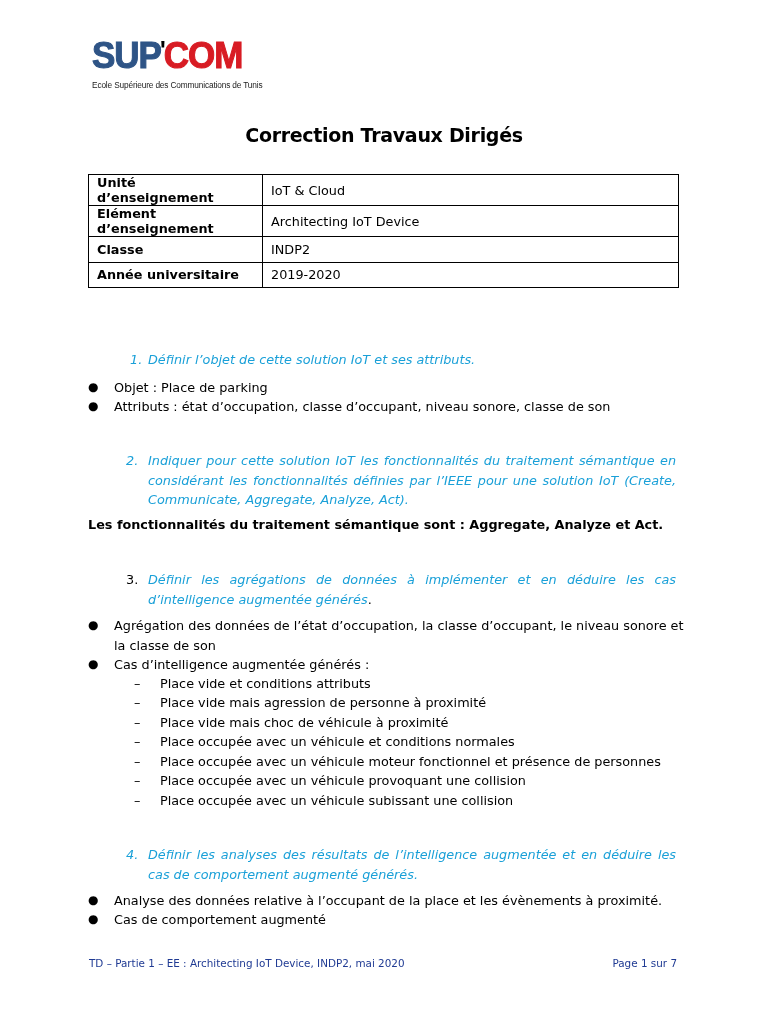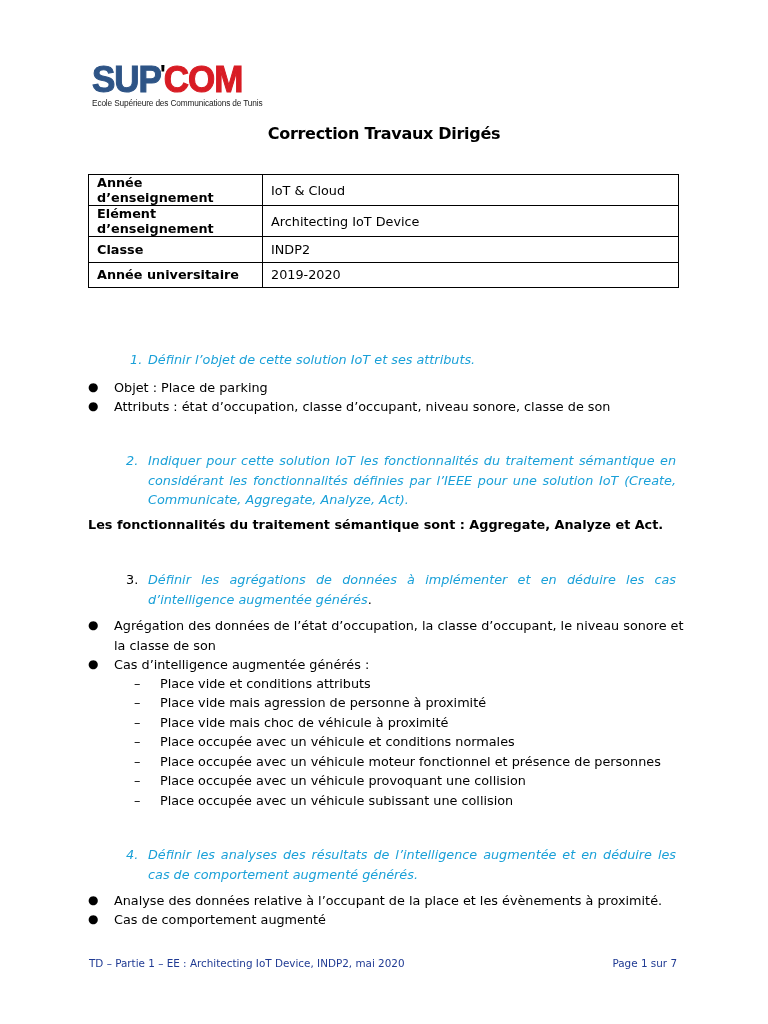--- a/index.html
+++ b/index.html
@@ -1,25 +1,25 @@
 <!DOCTYPE html>
 <html><head>
   <meta charset="utf-8">
   <style>
     html, body { margin:0; padding:0; background:#ffffff; }
     body { width:768px; height:1024px; position:relative; overflow:hidden;
       font-family:"DejaVu Sans", "Liberation Sans", sans-serif; color:#000; }
     .page { position:absolute; left:0; top:0; width:768px; height:1024px; }
-    .logo { position:absolute; left:92px; top:60px; }
+    .logo { position:absolute; left:92px; top:36px; }
     .logo-word { font-family:"Liberation Sans", sans-serif; font-weight:900; font-size:35px; line-height:36px; letter-spacing:-1px; transform:scaleY(1.05); transform-origin:top left; white-space:nowrap; }
     .logo-sup { color:#2e5486; -webkit-text-stroke:1px #2e5486; }
     .logo-apos { color:#000; font-size:24px; vertical-align:top; position:relative; top:-4px; margin:0 -1px; }
     .logo-com { color:#d81c24; -webkit-text-stroke:1px #d81c24; }
-    .logo-tag { font-family:"Liberation Sans", sans-serif; font-size:8.3px; color:#222; margin-top:2px; white-space:nowrap; letter-spacing:-0.15px; }
-    .title { position:absolute; left:0; width:768px; top:124px; text-align:center; font-size:16px; font-weight:bold; letter-spacing:-0.3px; }
+    .logo-tag { font-family:"Liberation Sans", sans-serif; font-size:8.3px; color:#222; margin-top:8px; white-space:nowrap; letter-spacing:-0.15px; }
+    .title { position:absolute; left:0; width:768px; top:124px; text-align:center; font-size:19px; font-weight:bold; letter-spacing:-0.3px; }
     table.info { position:absolute; left:88px; top:174px; width:591px; border-collapse:collapse; font-size:12.8px; }
     table.info td { border:1px solid #000; height:24.5px; padding:0 8px; vertical-align:middle; }
     table.info td.k { width:157px; font-weight:bold; }
     table.info td.v { font-weight:normal; }
     .part { position:absolute; left:0; width:768px; top:317px; text-align:center; font-size:14.3px; font-weight:bold; letter-spacing:-0.2px; }
     .q { position:absolute; color:#1aa0d8; font-style:italic; font-size:12.8px; line-height:19.5px; }
     .q .num { position:absolute; left:0; }
     .q .txt { display:block; text-align:justify; }
     .bul { position:absolute; left:88px; font-size:12.8px; line-height:19.5px; }
     .bul .dot { position:absolute; left:0; top:0; font-size:12px; }
@@ -38,21 +38,21 @@
   <div class="logo">
     <div class="logo-word"><span class="logo-sup">SUP</span><span class="logo-apos">'</span><span class="logo-com">COM</span></div>
     <div class="logo-tag">Ecole Supérieure des Communications de Tunis</div>
   </div>
 
   <div class="title">Correction Travaux Dirigés</div>
 
   <table class="info">
     <tbody>
         <tr>
-      <td class="k">Année d’enseignement</td>
+      <td class="k">Unité d’enseignement</td>
       <td class="v">IoT &amp; Cloud</td>
     </tr>
     <tr>
       <td class="k">Elément d’enseignement</td>
       <td class="v">Architecting IoT Device</td>
     </tr>
     <tr>
       <td class="k">Classe</td>
       <td class="v">INDP2</td>
     </tr>

